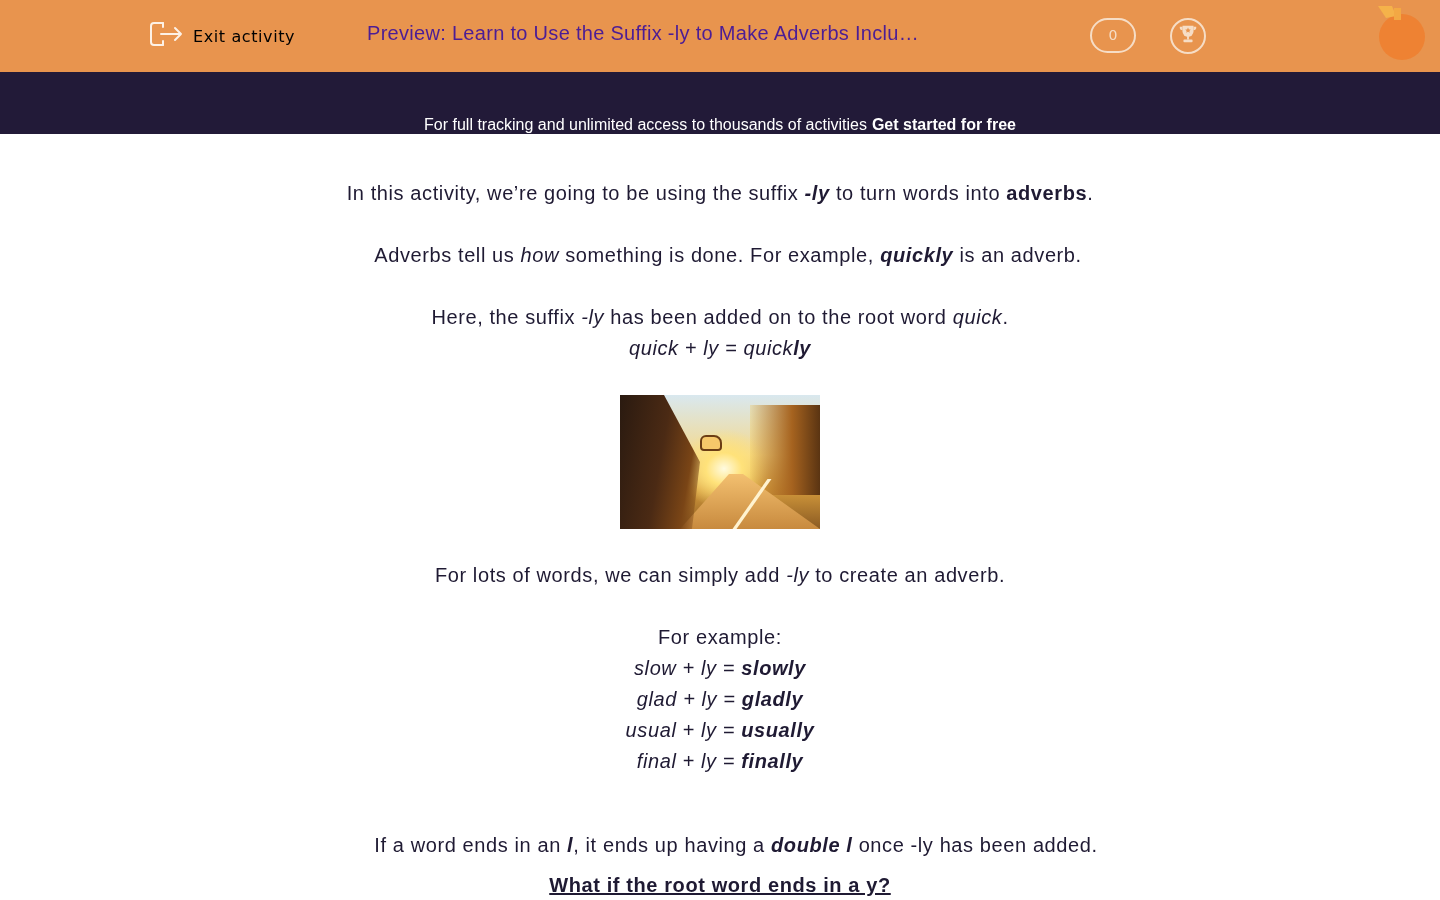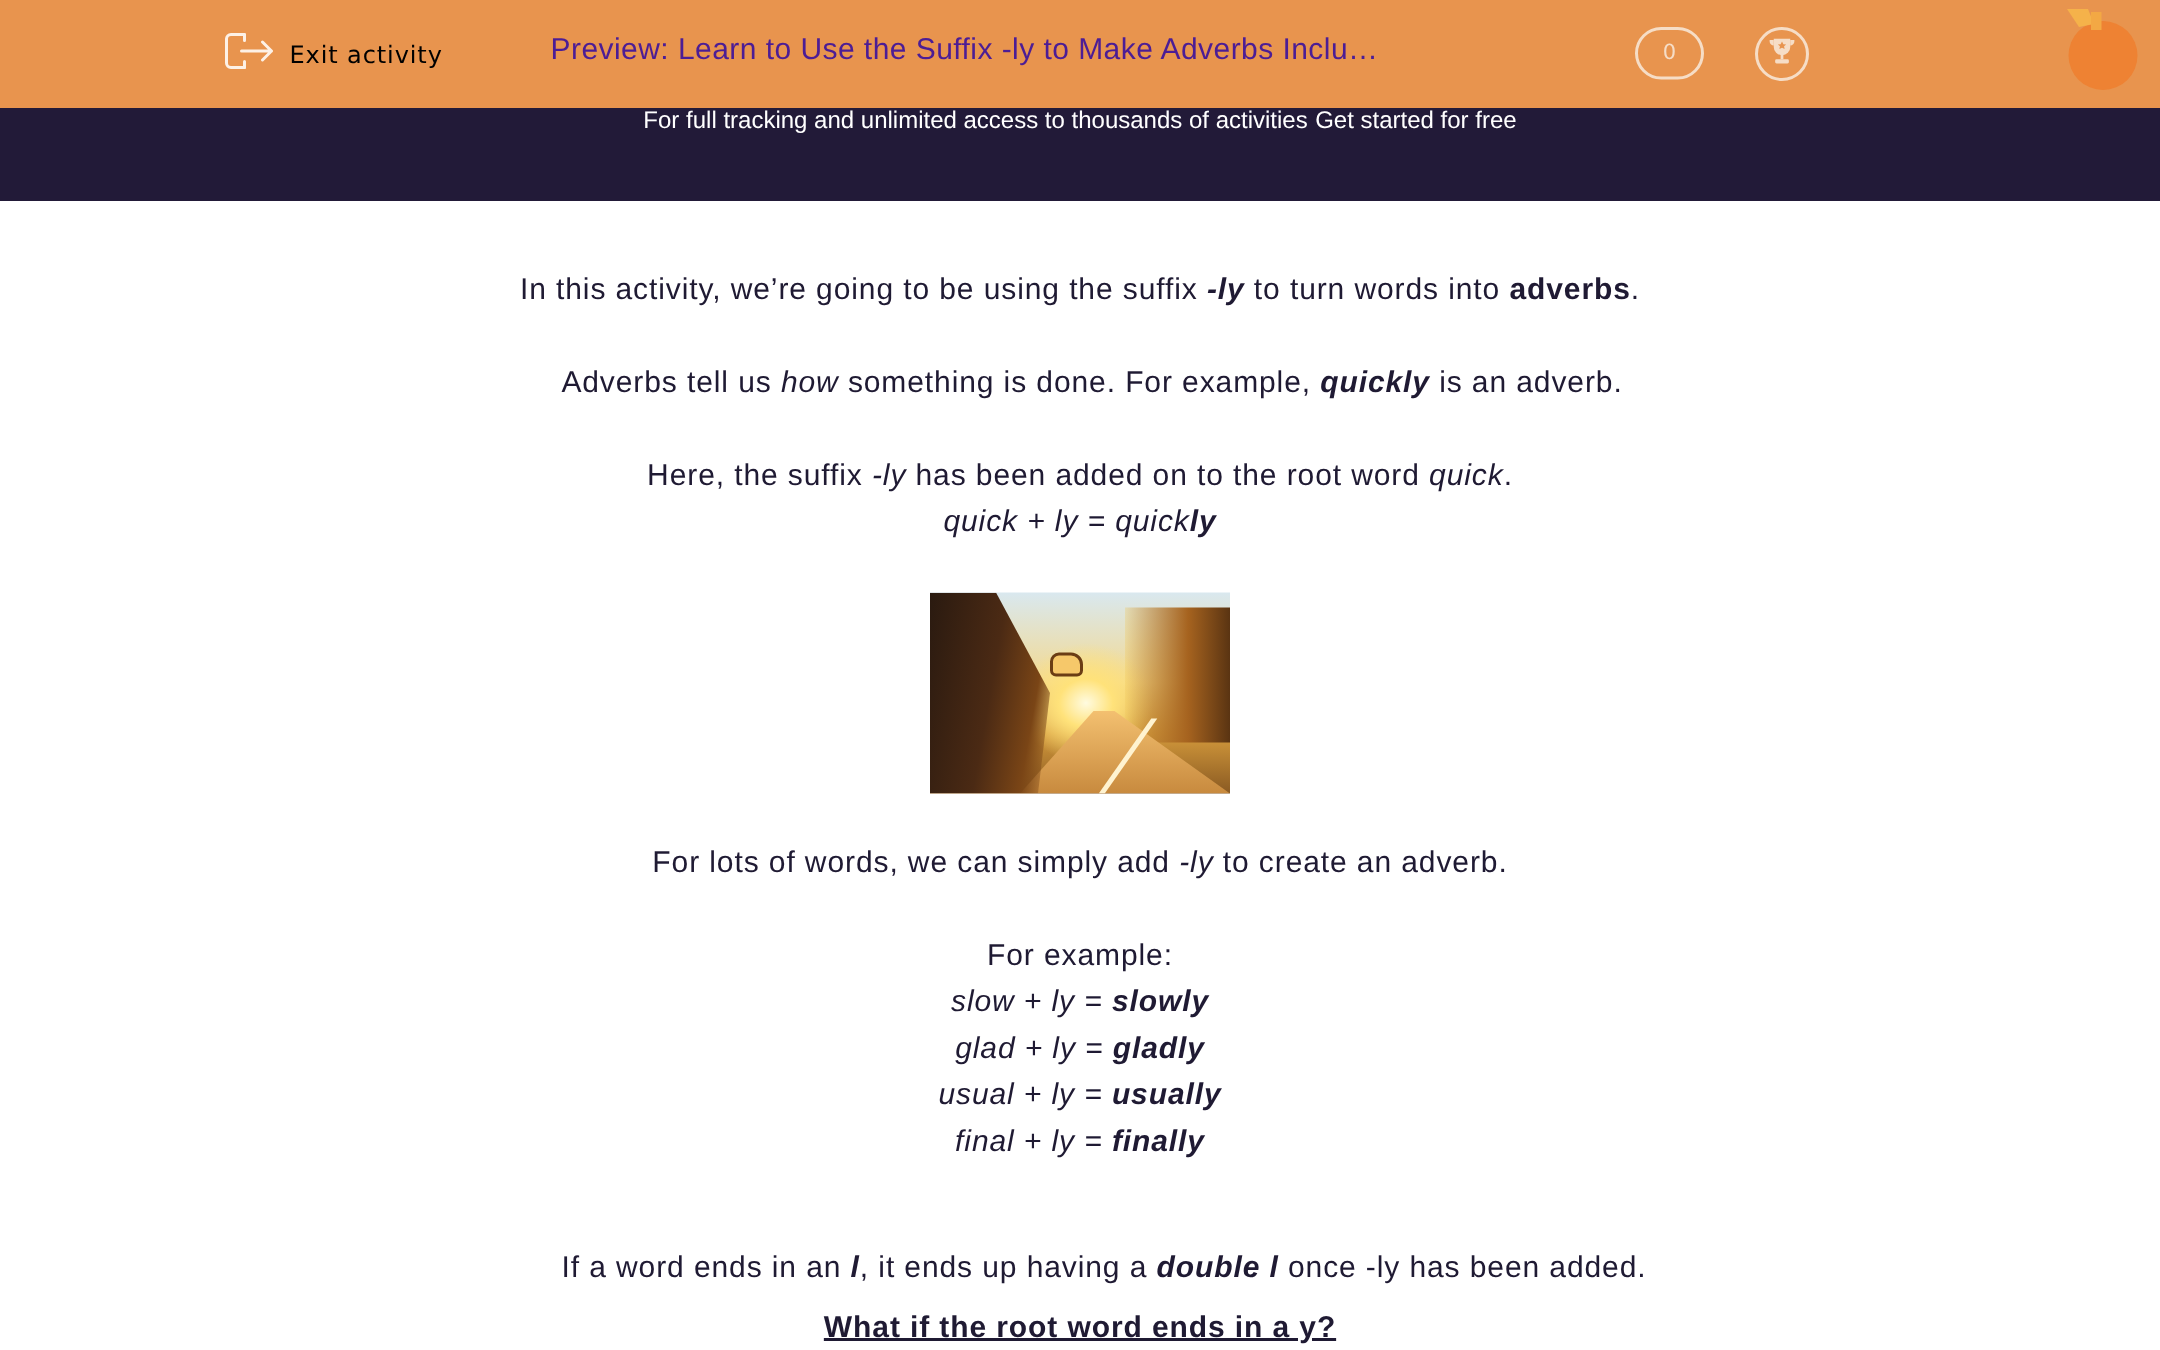--- a/index.html
+++ b/index.html
@@ -32,24 +32,24 @@
       position: absolute; left: 1170px; top: 18px; width: 36px; height: 36px;
       border: 2px solid #f6ddc6; border-radius: 50%;
       display: flex; align-items: center; justify-content: center; cursor: pointer;
     }
     .trophy svg { width: 22px; height: 22px; }
     .orange-logo { position: absolute; left: 1374px; top: 4px; width: 56px; height: 58px; }
 
     .banner {
       position: absolute; left: 0; top: 72px; width: 1440px; height: 62px;
       background: #221a38; color: #ffffff;
-      display: flex; align-items: flex-start; justify-content: center;
+      display: flex; align-items: flex-end; justify-content: center;
       font-size: 16px; font-family: "Liberation Sans", sans-serif;
     }
-    .banner .cta { font-weight: normal; margin-left: 5px; cursor: pointer; }
+    .banner .cta { font-weight: bold; margin-left: 5px; cursor: pointer; }
 
     .content {
       position: absolute; left: 0; top: 134px; width: 1440px;
       text-align: center; font-size: 20px; letter-spacing: 0.6px;
       font-family: "Liberation Sans", sans-serif; color: #1f1a33;
     }
     .line { position: absolute; left: 0; width: 1440px; text-align: center; line-height: 28px; }
     .i { font-style: italic; }
     .b { font-weight: bold; }
     .u { text-decoration: underline; }

